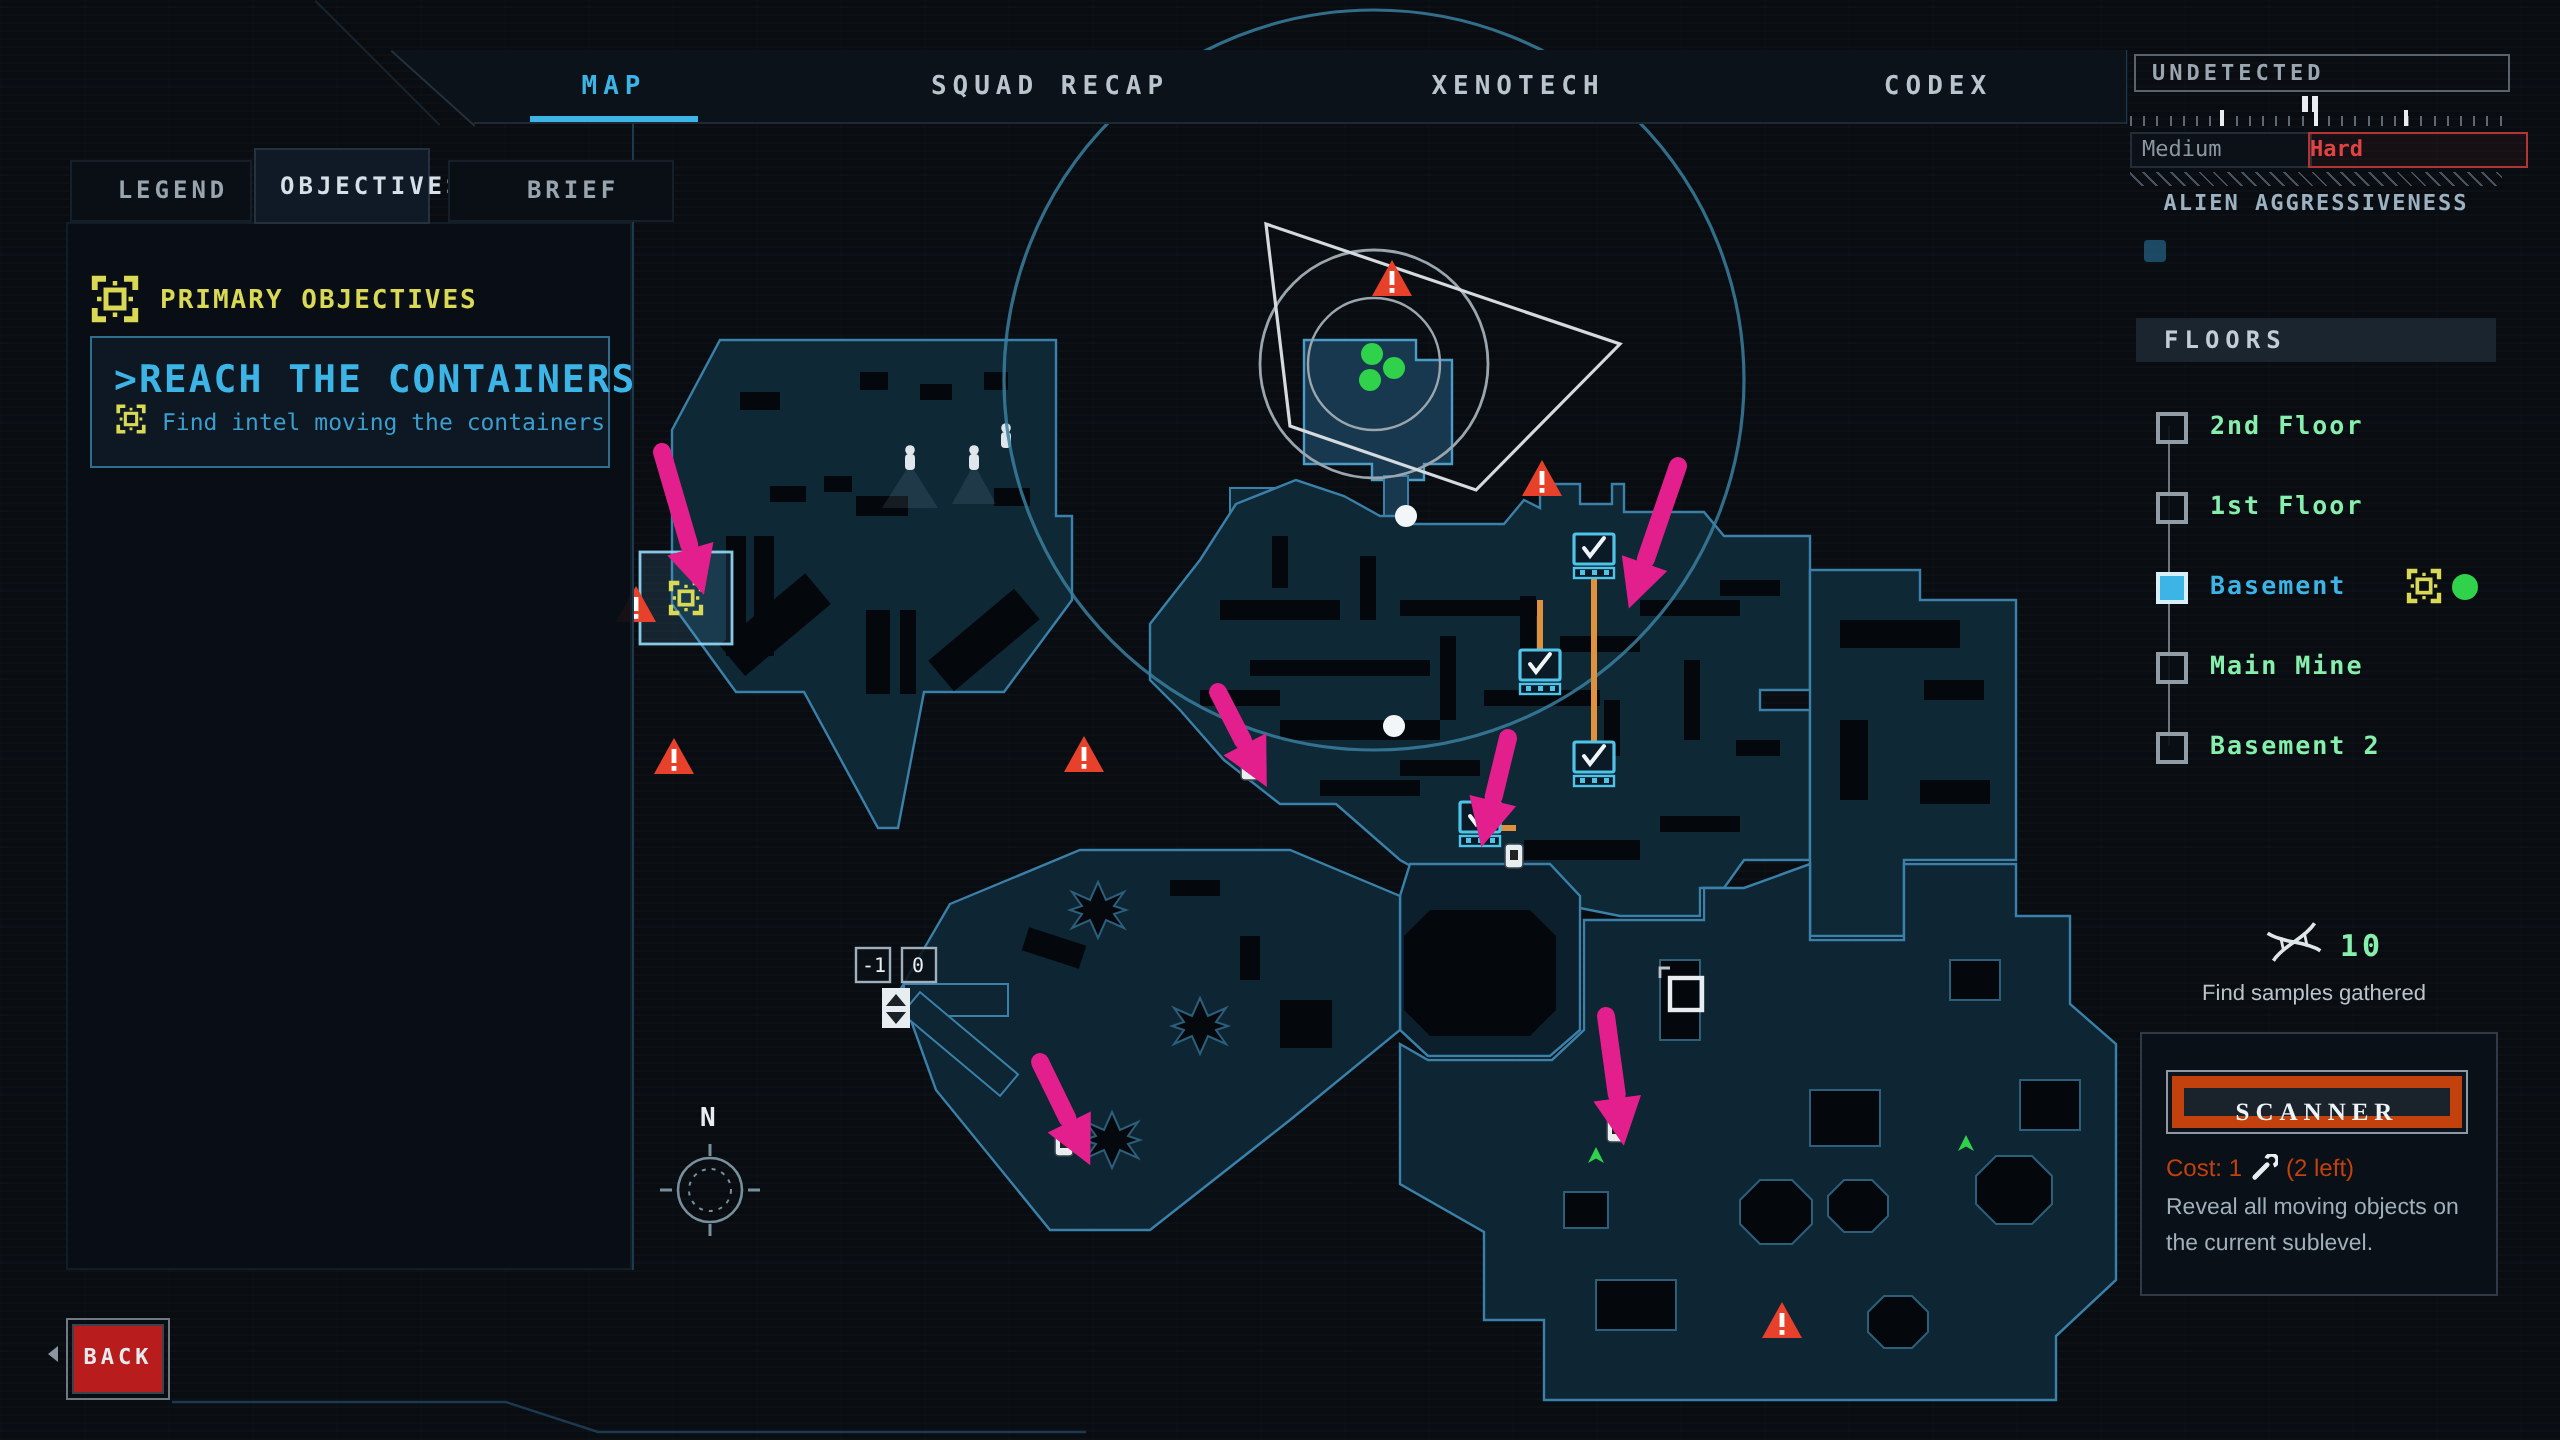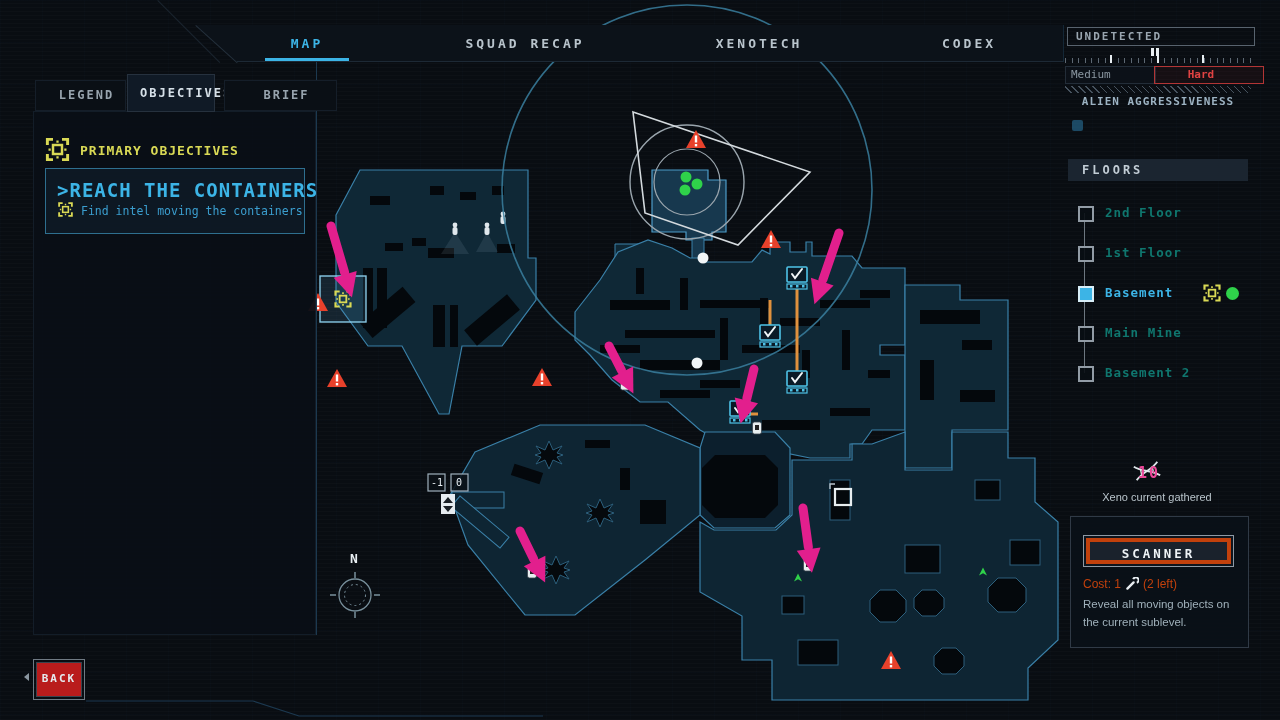--- a/index.html
+++ b/index.html
@@ -30,46 +30,46 @@
   
   #status-box{left:1067px;top:27px;width:178px;height:17px;border:1px solid #58636e;
     font-size:11px;font-weight:bold;letter-spacing:2px;color:#9aa6b0;line-height:17px;padding-left:8px;}
   #ruler{left:1065px;top:58px;width:186px;height:5px;
     background:repeating-linear-gradient(90deg,#5d6873 0 1px,transparent 1px 6.6px);}
   .ruler-tick{top:55px;width:2px;height:8px;background:#e8eef2;}
   .handle-bar{top:48px;width:3px;height:8px;background:#e8eef2;}
   #diff-low{left:1065px;top:66px;width:84px;height:16px;border:1px solid #232d38;background:#0c1118;
     font-size:11px;color:#8a96a0;line-height:16px;padding-left:5px;}
   #diff-high{left:1154px;top:66px;width:92px;height:16px;border:1px solid #b23535;background:rgba(120,30,30,0.12);
-    font-size:11px;font-weight:bold;color:#e04343;line-height:16px;text-align:center;padding-right:16px;}
+    font-size:11px;font-weight:bold;color:#e04343;line-height:16px;text-align:left;padding-right:16px;}
   #hatch{left:1065px;top:86px;width:186px;height:7px;
     background:repeating-linear-gradient(45deg,transparent 0 4px,#46525e 4px 5px);}
   #aggr-label{left:1065px;top:95px;width:186px;text-align:center;font-size:11px;font-weight:bold;letter-spacing:1px;color:#9cb2c2;}
   #mini-blue-icon{left:1072px;top:120px;width:11px;height:11px;background:#2b7ca8;opacity:.55;border-radius:2px;}
 
   
   #floors-header{left:1068px;top:159px;width:180px;height:22px;background:#1b2530;
     font-size:12px;font-weight:bold;letter-spacing:3px;color:#c2cdd5;line-height:22px;padding-left:14px;box-sizing:border-box;}
   #floors-line{left:1084px;top:213px;width:1px;height:160px;background:#6d7780;}
   .floor-row{left:1068px;width:185px;height:26px;cursor:pointer;}
   .floor-check{position:absolute;left:10px;top:6px;width:12px;height:12px;border:2px solid #929ca6;background:rgba(9,14,20,.9);}
   .floor-row.active .floor-check{background:#3cb4e6;border-color:#d8eef8;}
-  .floor-label{position:absolute;left:37px;top:5px;font-size:12.5px;font-weight:bold;letter-spacing:1px;color:#0f766e;}
+  .floor-label{position:absolute;left:37px;top:5px;font-size:12.5px;font-weight:bold;letter-spacing:1px;color:#86efac;}
   .floor-row.active .floor-label{color:#3cb4e6;}
   #floor-obj-icon{left:1202px;top:283px;width:20px;height:20px;color:#d9d955;}
   #floor-green-dot{left:1226px;top:287px;width:13px;height:13px;border-radius:50%;background:#2fd24a;}
 
   
   #dna-icon{left:1132px;top:460px;width:30px;height:22px;color:#dfe6ea;}
-  #samples-count{left:1138px;top:464px;font-size:15px;font-weight:bold;letter-spacing:2px;color:#ec4899;}
+  #samples-count{left:1170px;top:464px;font-size:15px;font-weight:bold;letter-spacing:2px;color:#86efac;}
   #samples-label{left:1067px;top:491px;width:180px;text-align:center;font-size:11px;color:#b9c4cb;}
   #scanner-panel{left:1070px;top:516px;width:177px;height:130px;border:1px solid #303a46;background:rgba(10,16,24,0.92);}
   #scanner-button{left:1083px;top:535px;width:151px;height:32px;border:1px solid #8f99a3;background:#0d141d;cursor:pointer;box-sizing:border-box;}
-  #scanner-button-inner{position:absolute;left:2px;top:2px;right:2px;bottom:2px;background:#1a222c;border:4px solid #c2410c;
-    text-align:center;font-size:12.5px;font-weight:bold;letter-spacing:3px;color:#eef3f6;line-height:24px;}
+  #scanner-button-inner{position:absolute;left:2px;top:2px;right:2px;bottom:2px;background:#1a222c;border:6px solid #c2410c;
+    text-align:center;font-size:12.5px;font-weight:bold;letter-spacing:3px;color:#eef3f6;line-height:24px;font-family:Liberation Serif, serif;}
   #cost-line{left:1083px;top:577px;font-size:12px;color:#c2410c;display:flex;align-items:center;gap:4px;}
   #wrench-icon{width:14px;height:14px;color:#e8eef2;}
   .desc-line{left:1083px;font-size:11.5px;color:#9fb0ba;}
 
   
   #left-body{left:33px;top:111px;width:283px;height:524px;background:rgba(9,15,22,0.95);border:1px solid #131d28;box-sizing:border-box;}
   #left-edge{left:316px;top:62px;width:1px;height:573px;background:#1c3950;}
   .ltab{top:80px;height:31px;background:#0a0f15;border:1px solid #151e29;box-sizing:border-box;
     text-align:center;font-size:12px;font-weight:bold;letter-spacing:2px;color:#98a4ae;line-height:29px;cursor:pointer;padding-left:12px;}
   .ltab.active{top:74px;height:38px;background:#101a26;border-color:#26313e;color:#d6e0e8;line-height:36px;}
@@ -427,21 +427,21 @@
 </div>
 <svg class="abs z1" id="floor-obj-icon" viewBox="0 0 24 24">
     <use href="#obj-icon"></use>
   </svg>
 <div class="abs z1" id="floor-green-dot"></div>
 
 <svg class="abs z1" id="dna-icon" viewBox="0 0 30 20">
     <use href="#dna-sym"></use>
   </svg>
 <div class="abs z1" id="samples-count">10</div>
-<div class="abs z1 sans" id="samples-label">Xeno current gathered</div>
+<div class="abs z1 sans" id="samples-label">Find samples gathered</div>
 <div class="abs z1" id="scanner-panel"></div>
 <div class="abs z1" id="scanner-button">
   <div id="scanner-button-inner">SCANNER</div>
 </div>
 <div class="abs z1 sans" id="cost-line">
   <span>Cost: 1</span>
   <svg id="wrench-icon" viewBox="0 0 14 14">
     <path d="M11.8,5.8 A2.8,2.8 0 1,0 8.2,2.2" fill="none" stroke="currentColor" stroke-width="2"></path>
     <path d="M8.6,5.4 L2.4,11.6" stroke="currentColor" stroke-width="2.4" stroke-linecap="round"></path>
   </svg>

